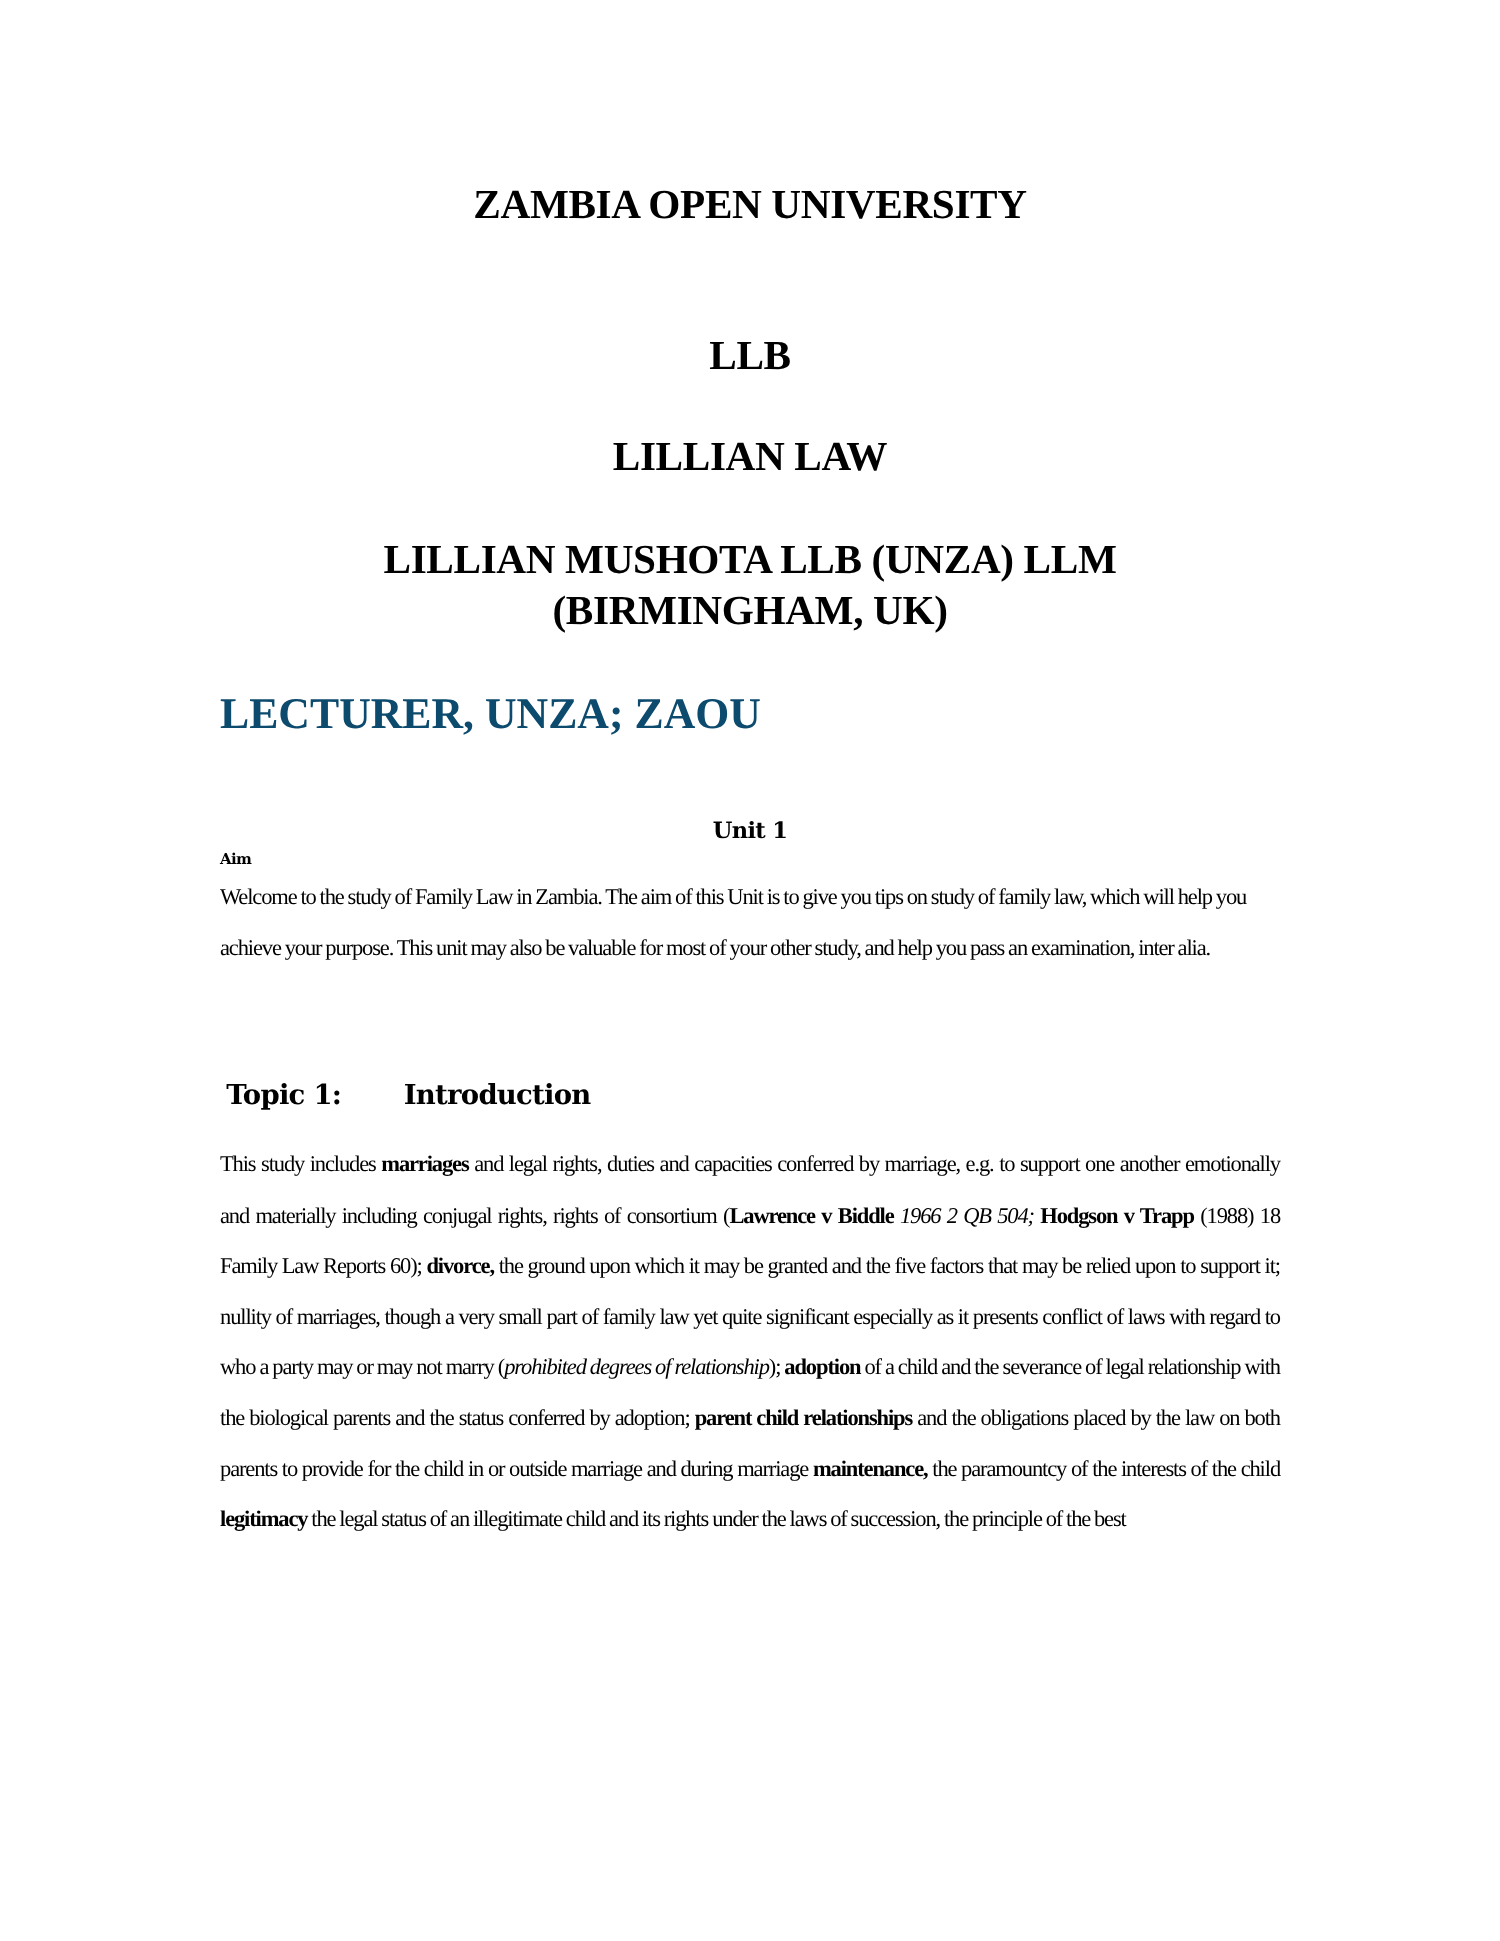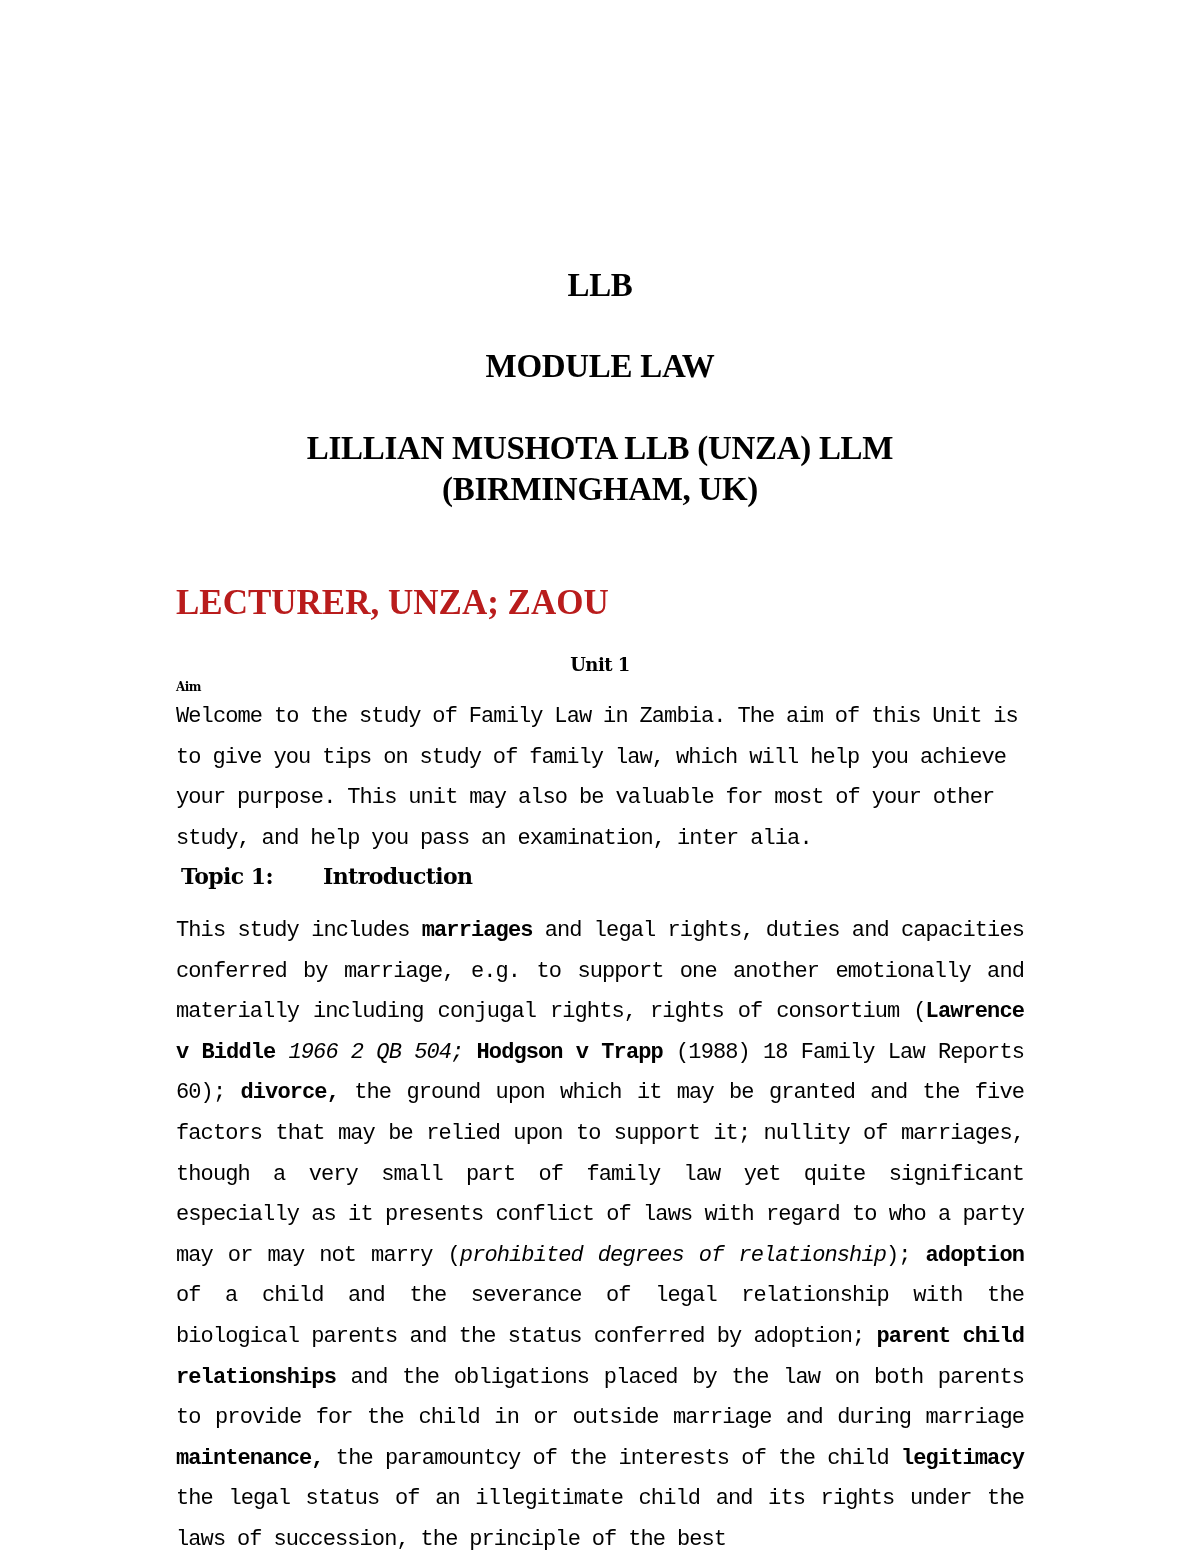--- a/index.html
+++ b/index.html
@@ -14,21 +14,21 @@
     position: absolute; left: 176px; top: 549px;
     font-family: "Liberation Serif", serif; font-weight: bold; font-size: 35px;
     color: #0d6bbd; margin: 0; line-height: 44px;
   }
   .unit {
     position: absolute; left: 0; width: 1200px; top: 651px; text-align: center;
     font-family: "DejaVu Serif", serif; font-weight: bold; font-size: 18px; line-height: 28px;
     margin: 0; letter-spacing: -0.5px;
   }
   .body-text {
-    font-family: Liberation Mono, monospace; font-size: 22px; letter-spacing: -0.9px;
+    font-family: Liberation Serif, serif; font-size: 18px; letter-spacing: -0.9px;
     word-spacing: -0.5px;
   }
   .aim-heading {
     position: absolute; left: 176px; top: 675px;
     font-family: "DejaVu Serif", serif; font-weight: bold; font-size: 12px; line-height: 24px;
     letter-spacing: -0.5px; margin: 0;
   }
   .aim-para {
     position: absolute; left: 176px; top: 697px; width: 850px;
     line-height: 40.5px; margin: 0; text-align: left;
@@ -44,26 +44,27 @@
     line-height: 40.6px; margin: 0; text-align: justify;
   }
   b { font-weight: bold; }
   i { font-style: italic; }
 </style>
 </head>
 <body>
 
 <div class="page">
 
+  <h1 class="title" style="top:143px;">ZAMBIA OPEN UNIVERSITY</h1>
   <h1 class="title" style="top:264px;">LLB</h1>
-  <h1 class="title" style="top:345px;">MODULE LAW</h1>
+  <h1 class="title" style="top:345px;">LILLIAN LAW</h1>
   <h1 class="title" style="top:468px;">(BIRMINGHAM, UK)</h1>
   <h1 class="title" style="top:427px;">LILLIAN MUSHOTA LLB (UNZA) LLM</h1>
 
-  <h2 class="lecturer" style="color: #b91c1c; margin-top: 32px;">LECTURER, UNZA; ZAOU</h2>
+  <h2 class="lecturer" style="color: #0c4a6e;">LECTURER, UNZA; ZAOU</h2>
 
   <h3 class="unit">Unit 1</h3>
 
   <h4 class="aim-heading">Aim</h4>
   <p class="aim-para body-text">Welcome to the study of Family Law in Zambia. The aim of this Unit is to give you tips on study of family law, which will help you achieve your purpose.  This unit may also be valuable for most of your other study, and help you pass an examination, inter alia.</p>
 
   <h4 class="topic">
     <span class="num">Topic 1:</span>
     <span>Introduction</span>
   </h4>

